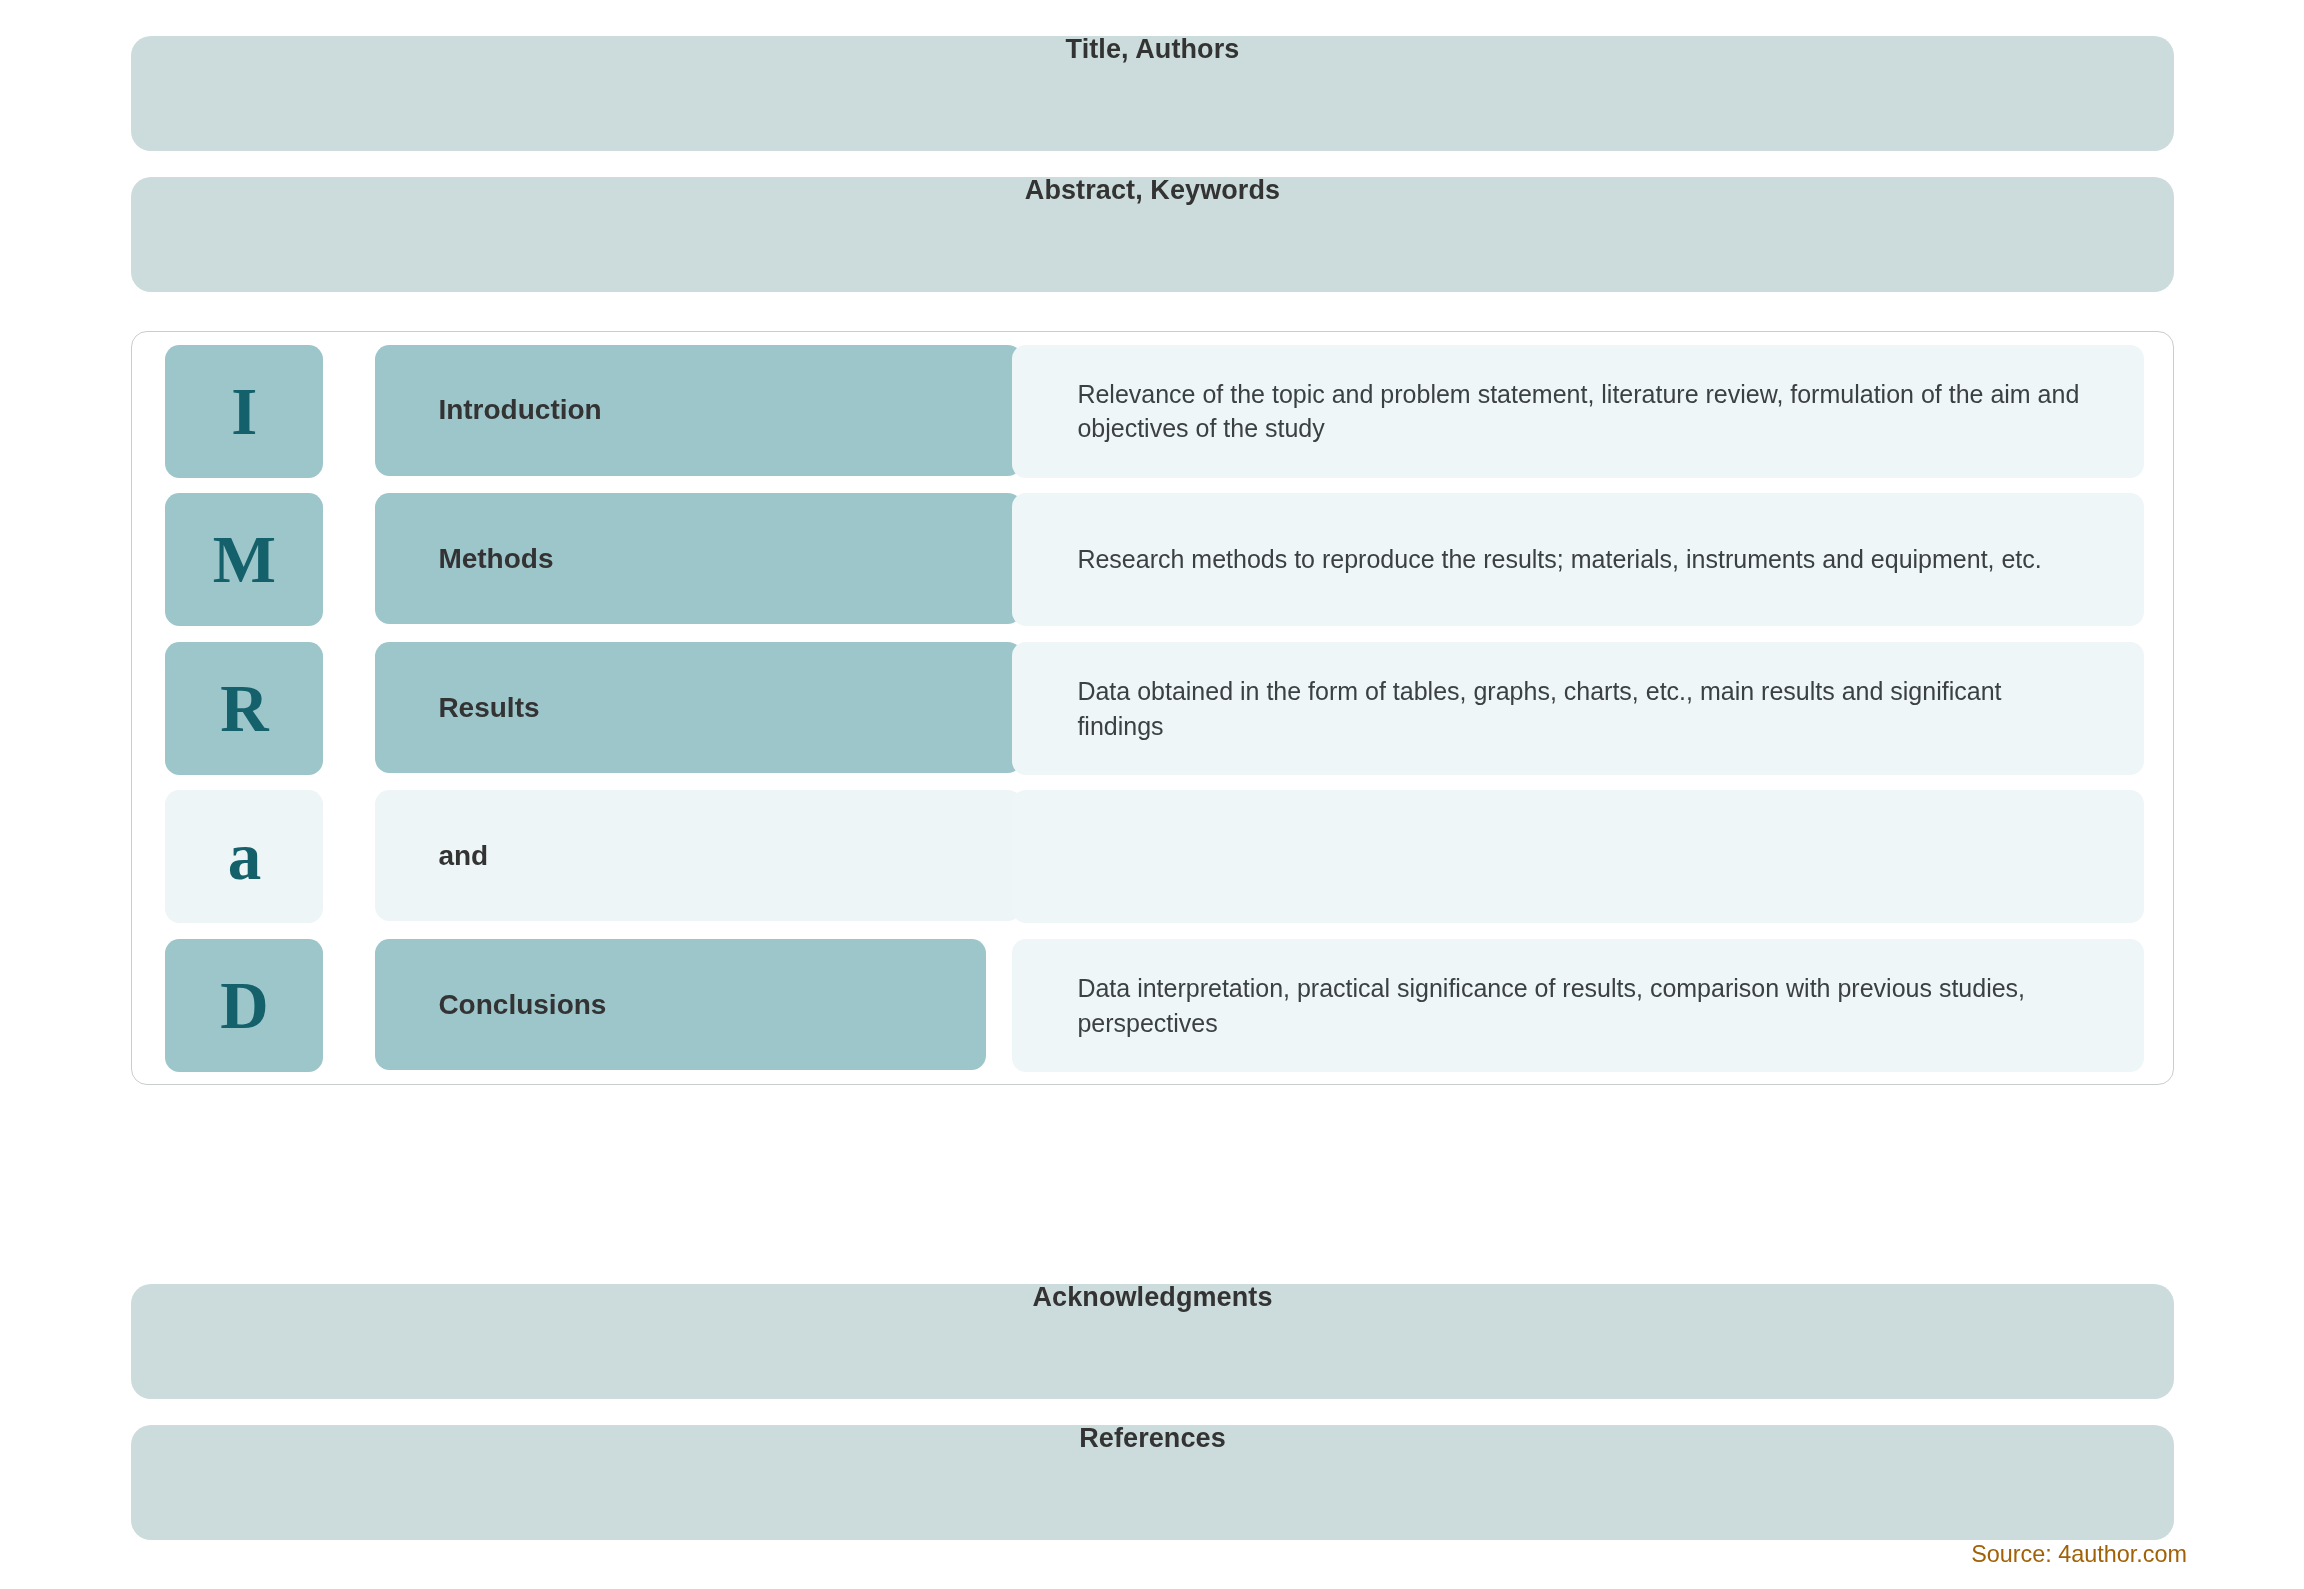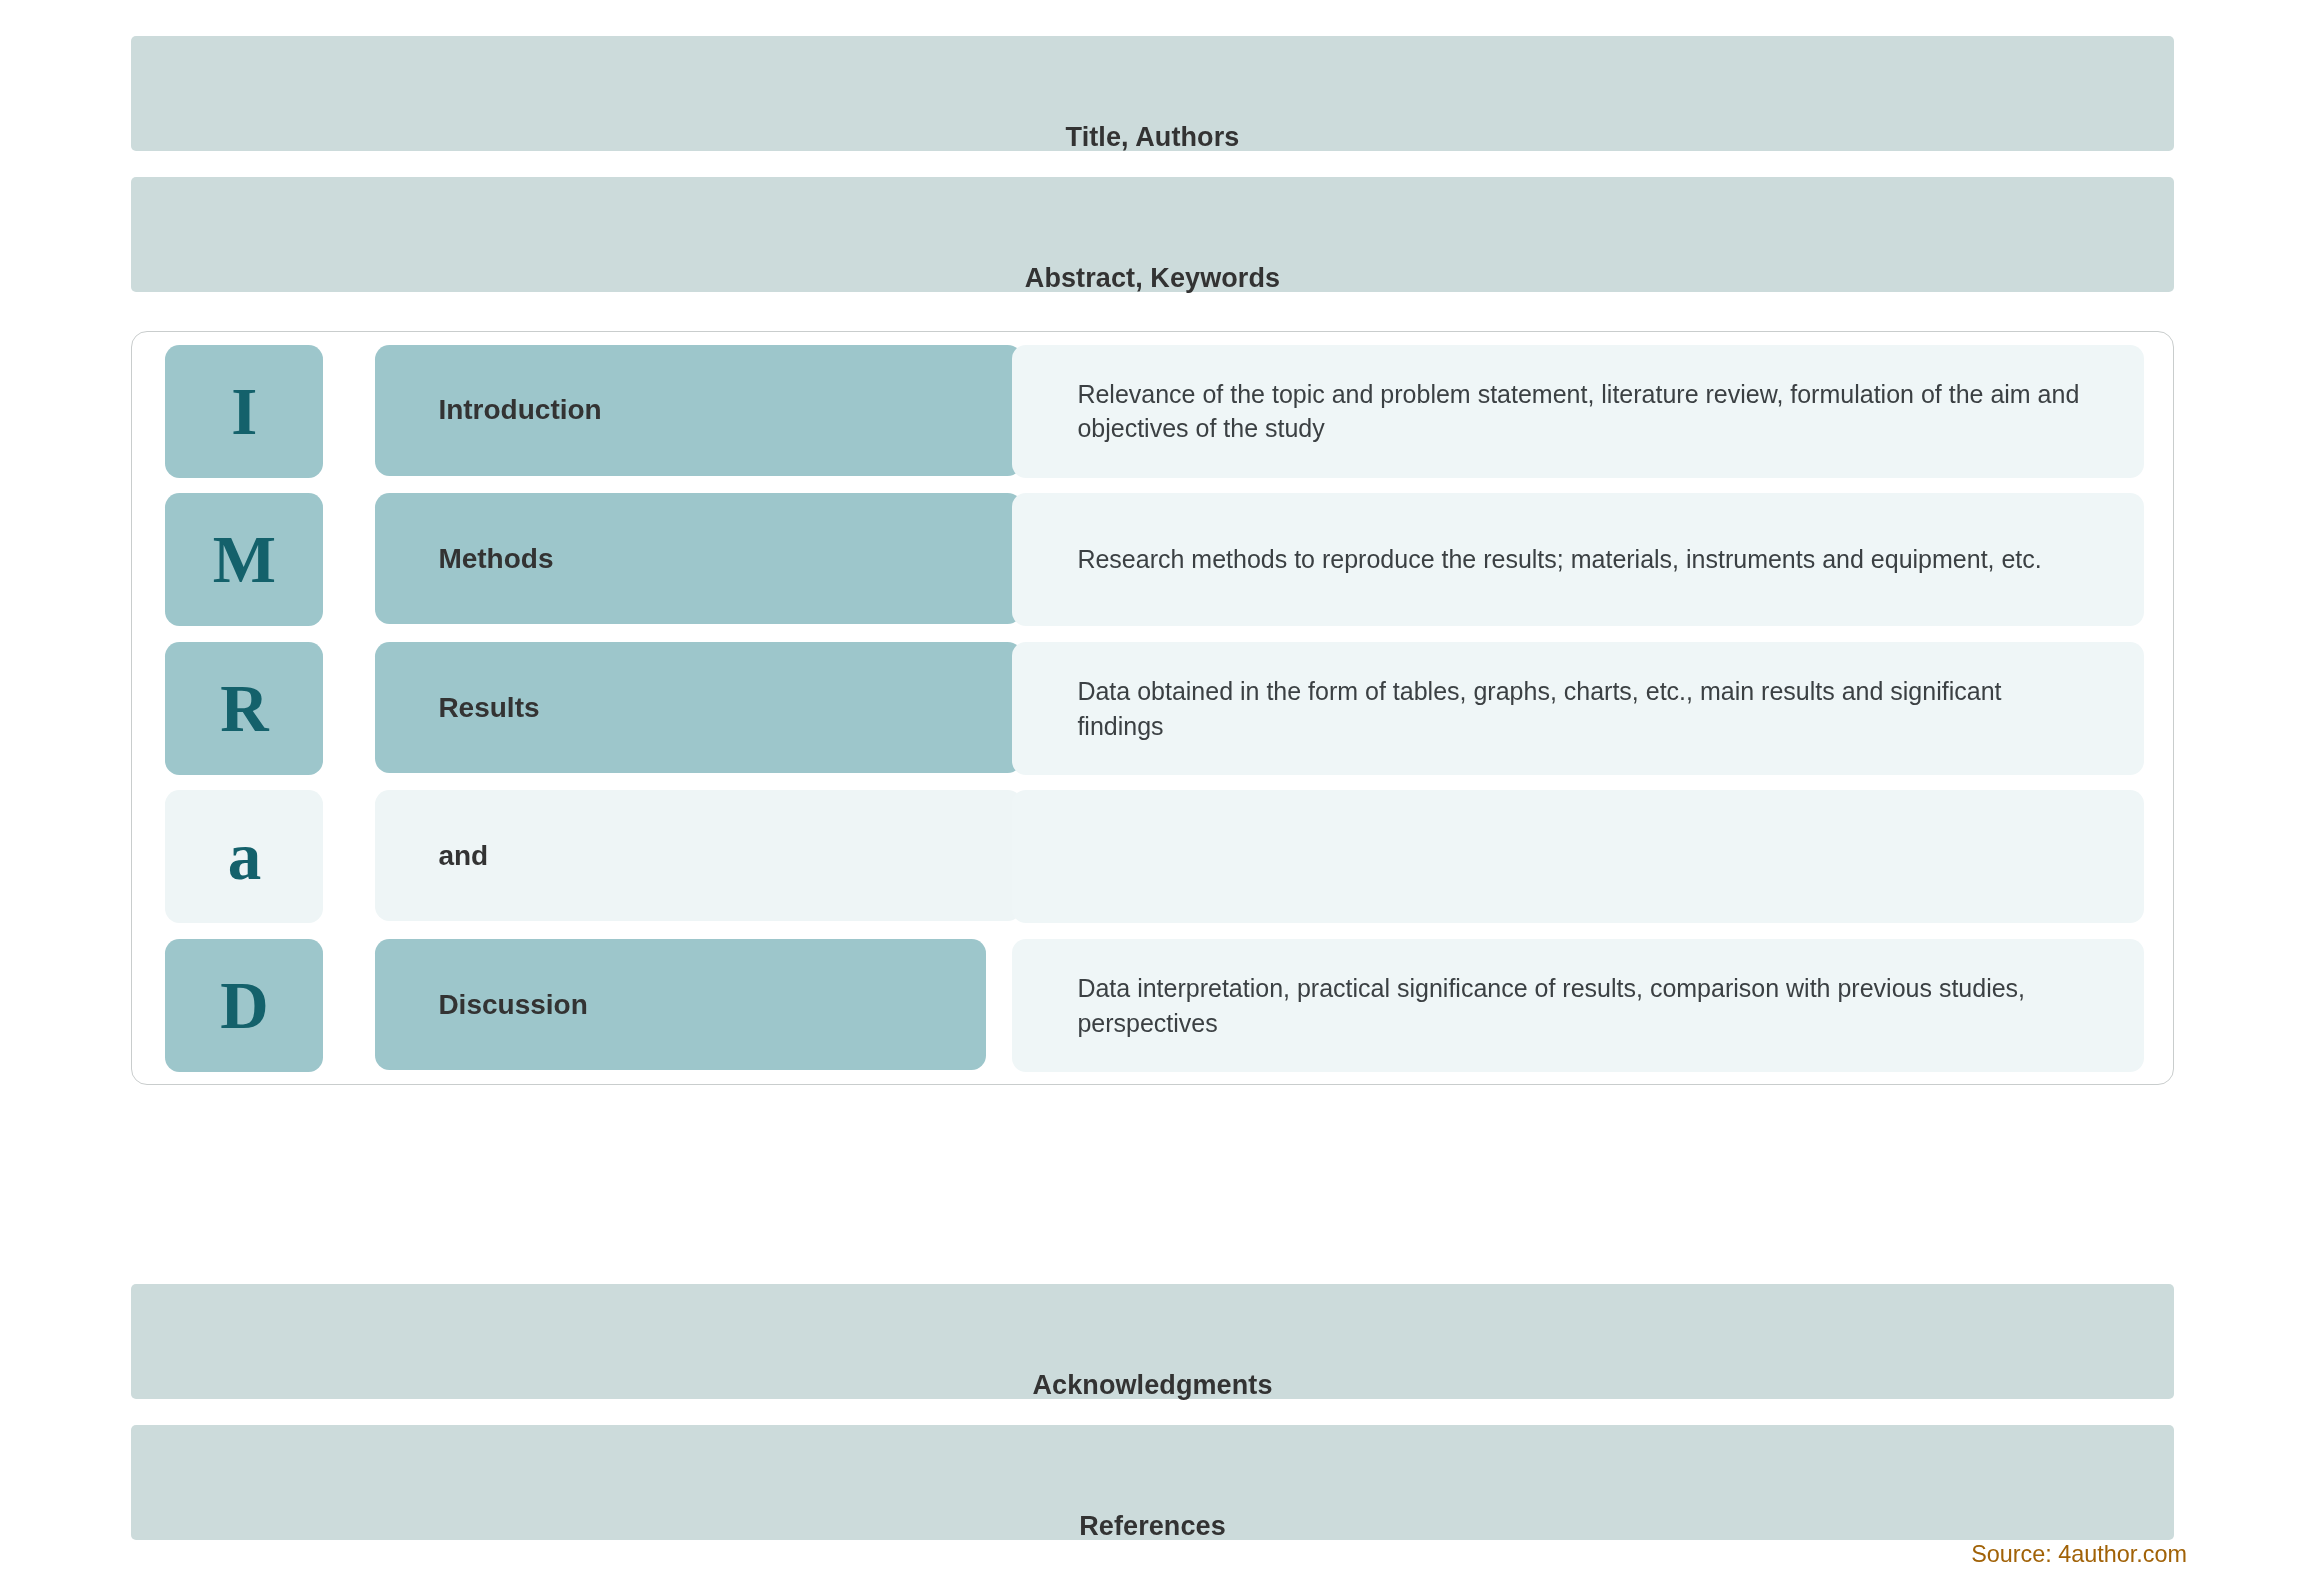--- a/index.html
+++ b/index.html
@@ -24,23 +24,23 @@
     height: 1590px;
     background: #ffffff;
   }
 
   
   .band {
     position: absolute;
     left: 131px;
     width: 2043px;
     background: #ccdbdb;
-    border-radius: 5px;
-    display: flex;
-    align-items: flex-end;
+    border-radius: 20px;
+    display: flex;
+    align-items: flex-start;
     justify-content: center;
     box-sizing: border-box;
   }
   .band-label {
     font-size: 27px;
     font-weight: bold;
     color: #333333;
     letter-spacing: 0.1px;
     line-height: 1;
   }
@@ -215,21 +215,21 @@
       <div class="desc-box">
         <span class="desc-text"></span>
       </div>
     </div>
 
     <div class="imrad-row r4">
       <div class="letter-tile">
         <span class="letter-glyph">D</span>
       </div>
       <div class="name-box narrow">
-        <span class="name-text">Discussion</span>
+        <span class="name-text">Conclusions</span>
       </div>
       <div class="desc-box">
         <span class="desc-text">Data interpretation, practical significance of results, comparison with previous studies, perspectives</span>
       </div>
     </div>
 
   </div>
 
 
   <div class="band" id="band-references">

